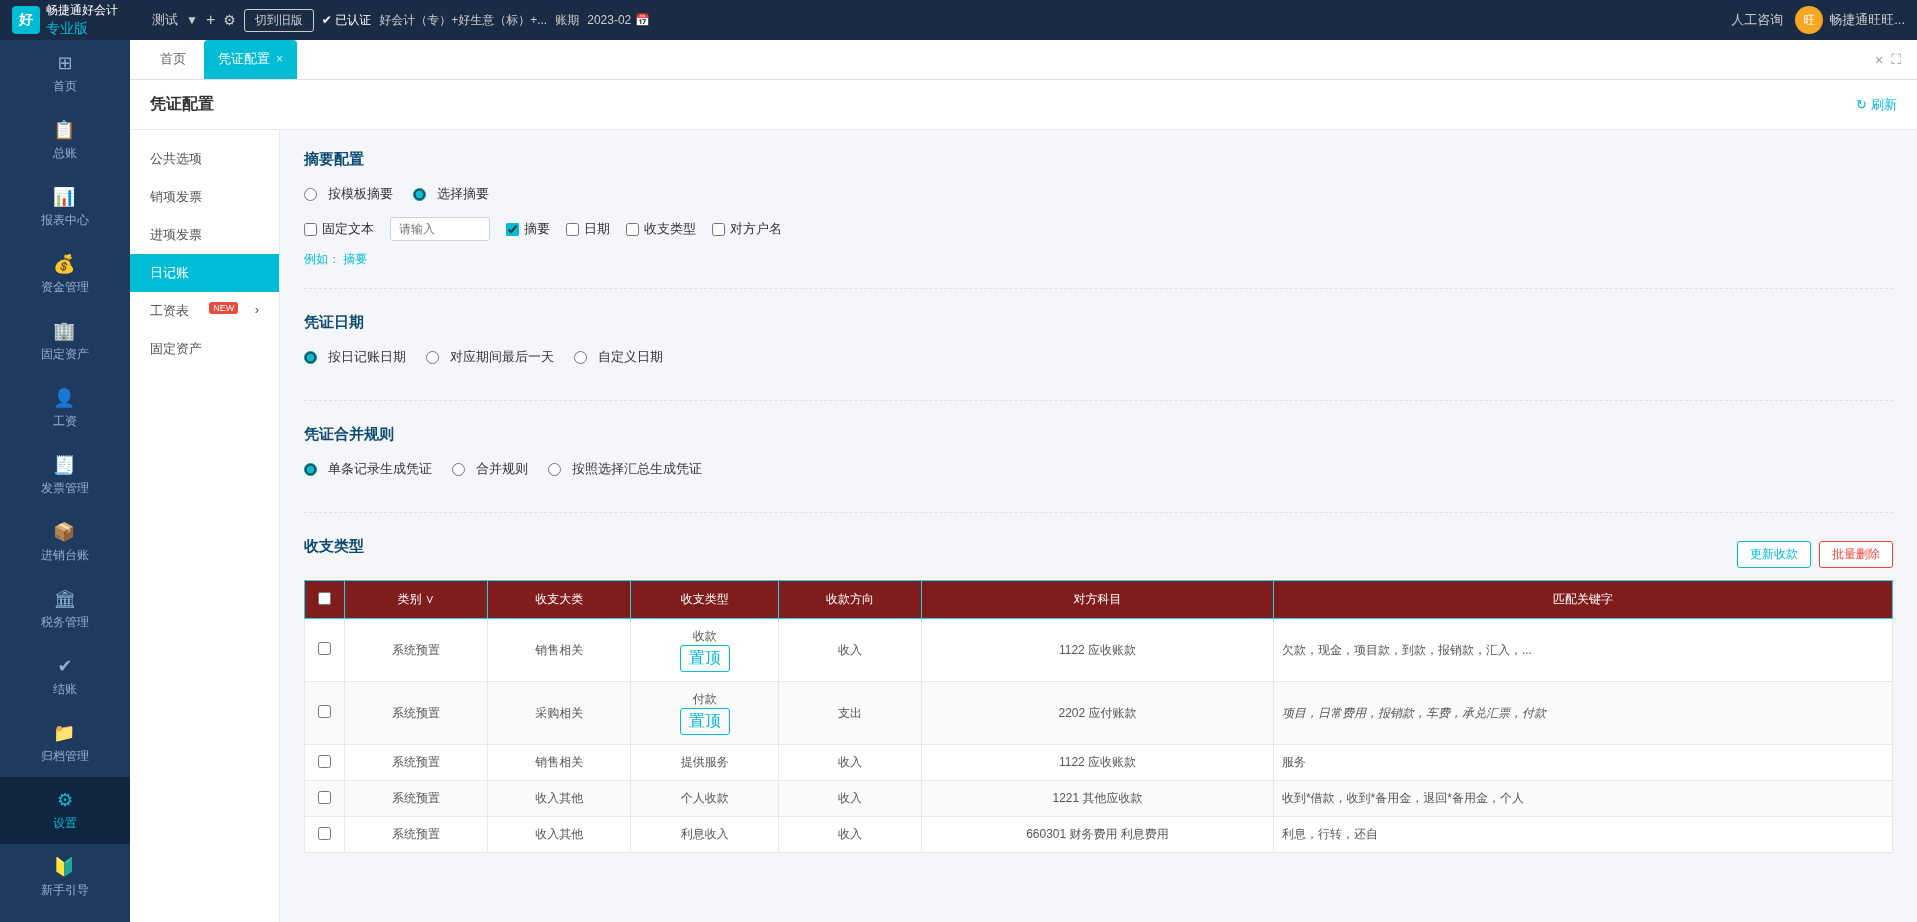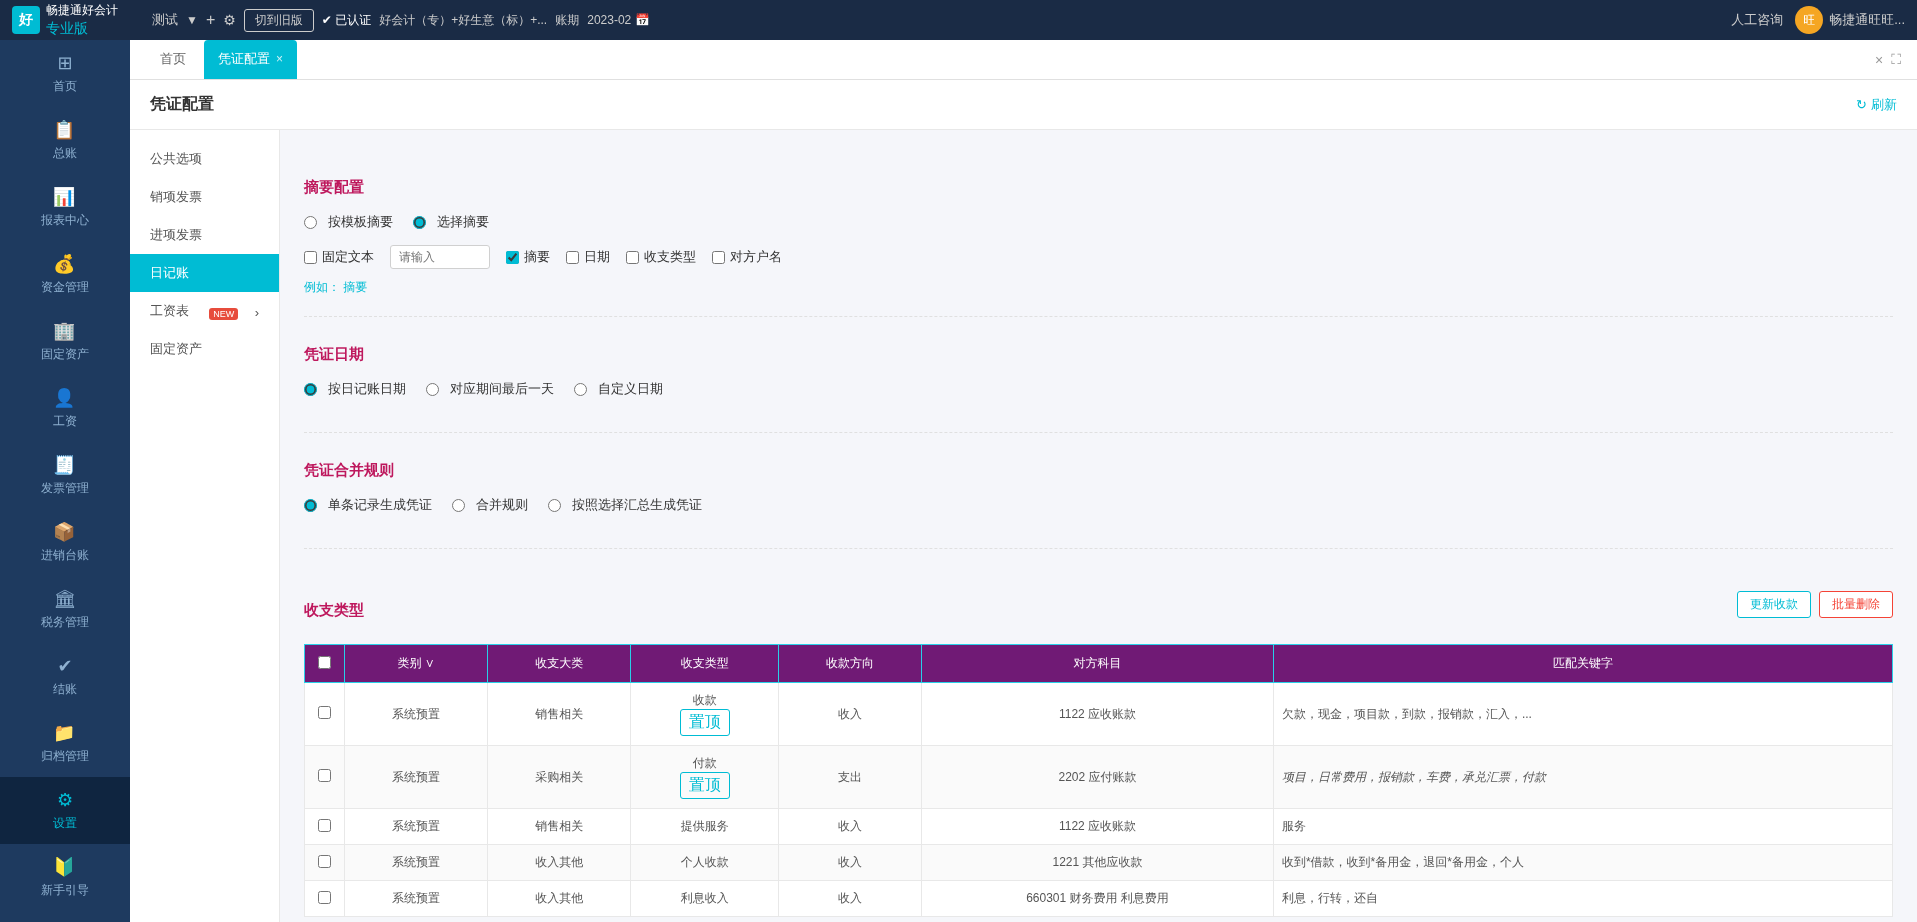--- a/index.html
+++ b/index.html
@@ -47,30 +47,30 @@
     .page { flex: 1; overflow-y: auto; background: #f5f6fa; }
     .page-header { background: white; padding: 14px 20px; display: flex; align-items: center; justify-content: space-between; border-bottom: 1px solid #e8e8e8; }
     .page-title { font-size: 16px; font-weight: bold; color: #333; }
     .refresh-btn { color: #00bcd4; font-size: 13px; cursor: pointer; display: flex; align-items: center; gap: 4px; }
 
     
     .inner-layout { display: flex; height: calc(100% - 50px); overflow: hidden; }
 
     
     .left-nav { width: 150px; background: white; border-right: 1px solid #e8e8e8; padding-top: 10px; flex-shrink: 0; }
-    .left-nav-item { padding: 10px 20px; cursor: pointer; font-size: 13px; color: #555; display: flex; align-items: flex-end; justify-content: space-between; }
+    .left-nav-item { padding: 10px 20px; cursor: pointer; font-size: 13px; color: #555; display: flex; align-items: flex-start; justify-content: space-between; }
     .left-nav-item.active { background: #00bcd4; color: white; }
     .new-badge { background: #e74c3c; color: white; font-size: 9px; padding: 1px 4px; border-radius: 3px; margin-left: 4px; }
 
     
     .right-content { flex: 1; overflow-y: auto; padding: 20px 24px; }
 
     
     .section { margin-bottom: 24px; border-bottom: 1px dashed #e0e0e0; padding-bottom: 20px; }
-    .section-title { font-size: 15px; font-weight: bold; color: #be185d; margin-bottom: 16px; margin-top: 28px; }
+    .section-title { font-size: 15px; font-weight: bold; color: #0c4a6e; margin-bottom: 16px; }
 
     
     .radio-group { display: flex; align-items: center; gap: 20px; margin-bottom: 14px; }
     .radio-item { display: flex; align-items: center; gap: 11px; cursor: pointer; font-size: 13px; }
     .radio-item input[type="radio"] { accent-color: #00bcd4; }
 
     
     .checkbox-row { display: flex; align-items: center; gap: 16px; margin-bottom: 10px; }
     .checkbox-item { display: flex; align-items: center; gap: 5px; cursor: pointer; font-size: 13px; justify-content: flex-end; }
     .checkbox-item input[type="checkbox"] { accent-color: #00bcd4; }
@@ -79,21 +79,21 @@
     .example-text { color: #00bcd4; font-size: 12px; margin-top: 6px; }
 
     
     .table-header { display: flex; align-items: center; justify-content: space-between; margin-bottom: 8px; }
     .table-actions { display: flex; gap: 8px; }
     .action-btn { padding: 4px 12px; border-radius: 3px; font-size: 12px; cursor: pointer; border: 1px solid; }
     .action-btn.primary { background: white; border-color: #00bcd4; color: #00bcd4; }
     .action-btn.danger { background: white; border-color: #f44336; color: #f44336; }
 
     table { width: 100%; border-collapse: collapse; font-size: 12px; }
-    table thead tr { background: #701a75; color: white; }
+    table thead tr { background: #7f1d1d; color: white; }
     table thead th { padding: 10px 8px; text-align: center; font-weight: normal; border: 1px solid #29d0e8; }
     table tbody tr { background: white; }
     table tbody tr:nth-child(even) { background: #fafafa; }
     table tbody td { padding: 9px 8px; text-align: center; border: 1px solid #e8e8e8; color: #555; }
 
     .tag-btn { background: transparent; border: 1px solid #00bcd4; color: #00bcd4; padding: 2px 8px; border-radius: 3px; font-size: 16px; cursor: pointer; }
 
     .checkbox-cell input[type="checkbox"] { accent-color: #00bcd4; }
 
     .header-checkbox { accent-color: white; }

